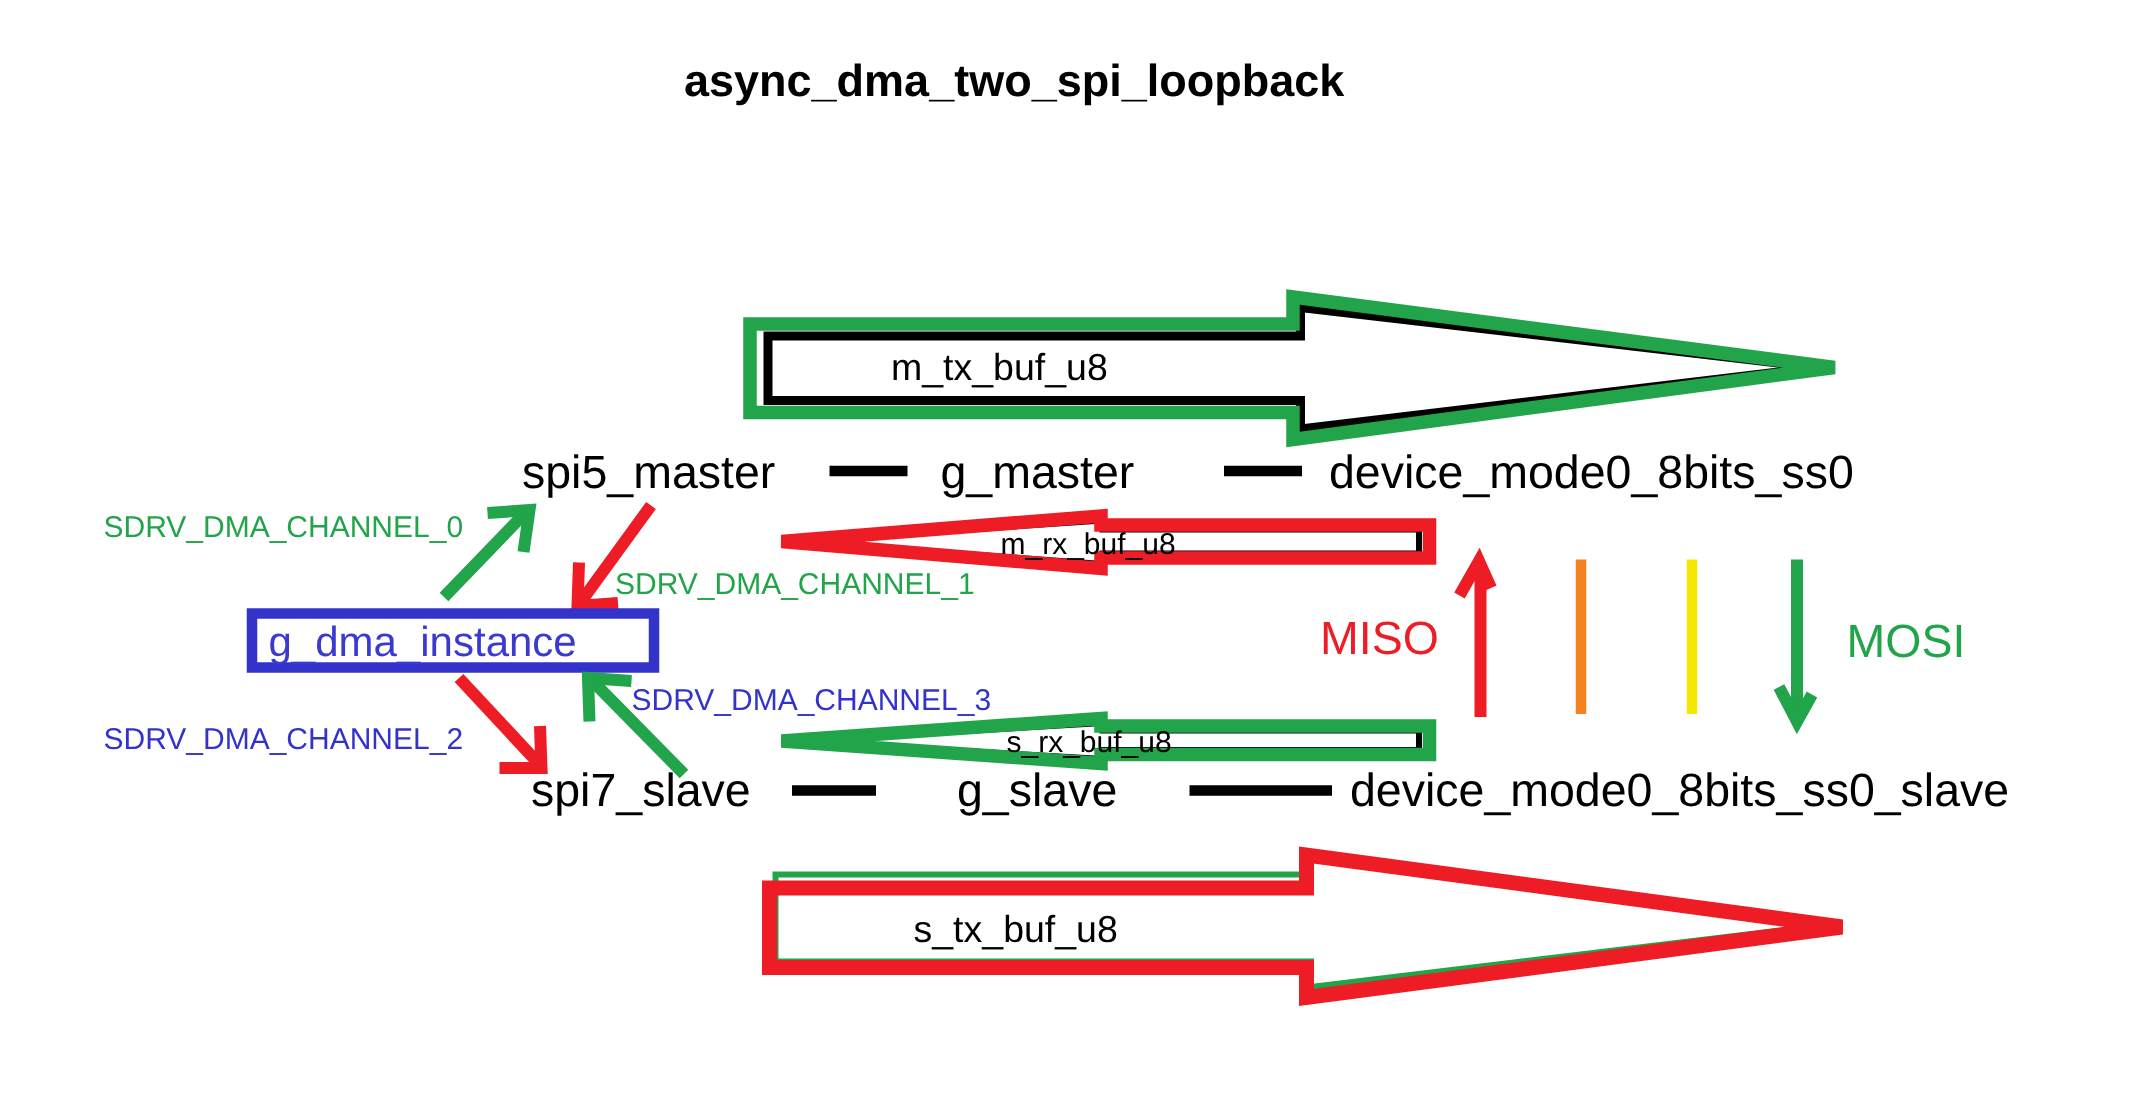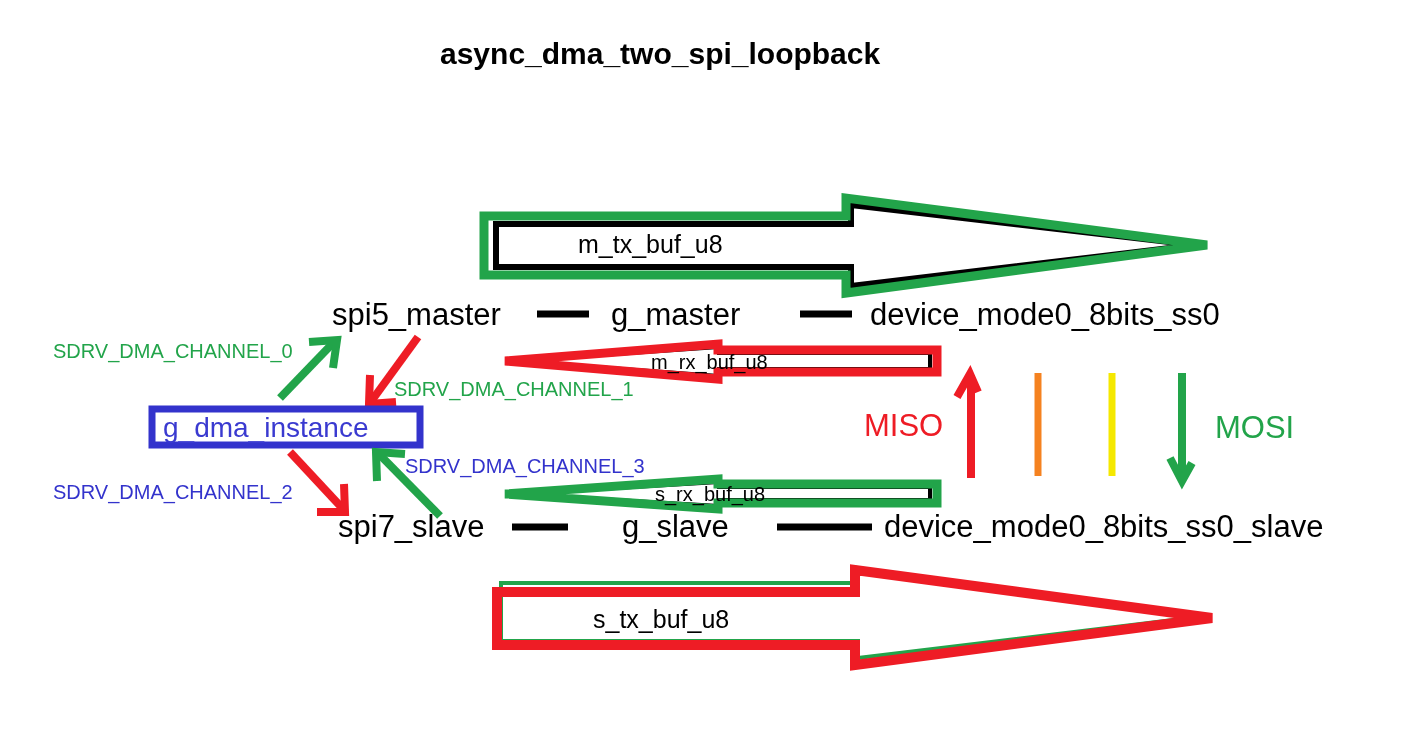--- a/index.html
+++ b/index.html
@@ -9,21 +9,21 @@
   }
   body {
     width: 1425px;
     height: 740px;
     font-family: "Liberation Sans", sans-serif;
     overflow: hidden;
     position: relative;
   }
   #diagram-root {
     position: absolute;
-    left: 0; top: 0;
+    left: 16px; top: 0;
     width: 1409px;
     height: 740px;
   }
   svg.canvas {
     display: block;
     width: 1425px;
     height: 740px;
   }
   text { font-family: "Liberation Sans", sans-serif; }
   .title-text {

